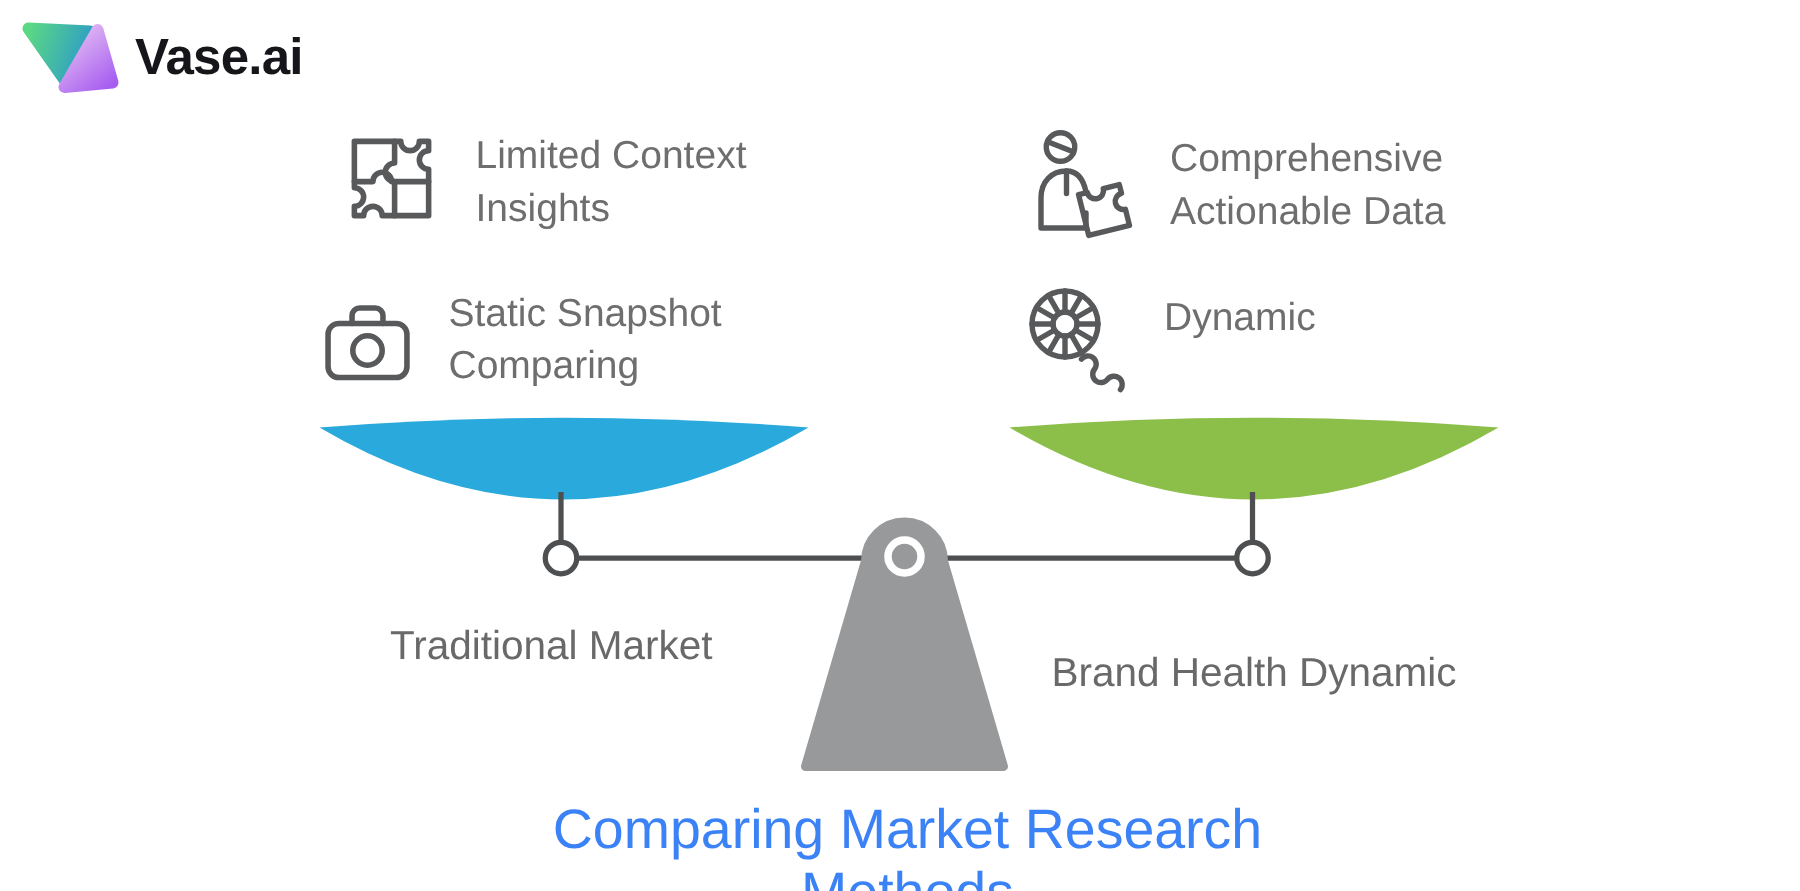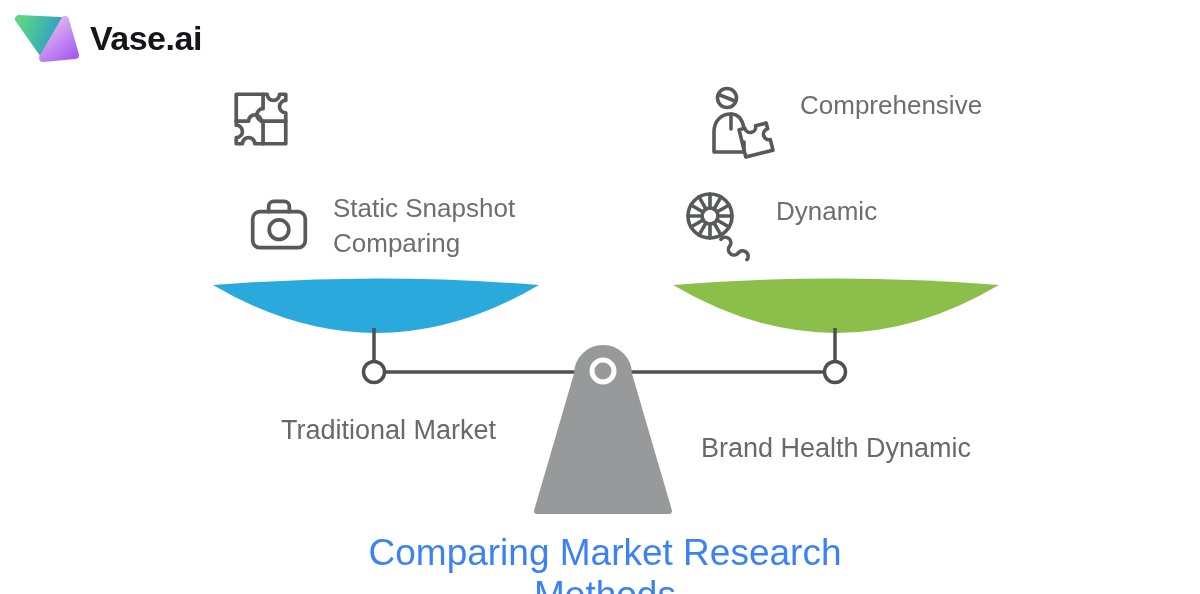--- a/index.html
+++ b/index.html
@@ -47,52 +47,57 @@
   <div class="abs feature" style="left:228px;top:86px;">
     <span class="icon">
       <svg width="66" height="66" viewBox="0 0 64 64">
         <g class="stroke-ic">
           <path d="M8,8 H38 a6,6 0 1 0 12,0 H56 V14 a6,6 0 1 0 0,12 V56 H26 a6,6 0 1 0 -12,0 H8 V50 a6,6 0 1 0 0,-12 V8 Z"></path>
           <path d="M34,8 V22 a6,6 0 1 0 0,12 V56"></path>
           <path d="M8,34 H20 a6,6 0 1 1 12,0 H56"></path>
         </g>
       </svg>
     </span>
+    <div class="txt" style="margin-left:23px;">
+      <div>Limited Context</div>
+      <div>Insights</div>
+    </div>
   </div>
 
-  <div class="abs feature" style="left:246px;top:191px;">
+  <div class="abs feature" style="left:212px;top:191px;align-items:flex-end;">
     <span class="icon">
       <svg width="66" height="66" viewBox="0 0 64 64">
         <g class="stroke-ic">
           <rect x="6.5" y="20" width="51" height="35" rx="7"></rect>
           <path d="M22,20 V15 a5,5 0 0 1 5,-5 h10 a5,5 0 0 1 5,5 v5"></path>
           <circle cx="32" cy="37.5" r="9.5"></circle>
         </g>
       </svg>
     </span>
     <div class="txt" style="margin-left:21px;">
       <div>Static Snapshot</div>
       <div>Comparing</div>
     </div>
   </div>
 
-  <div class="abs feature" style="left:704px;top:82px;">
+  <div class="abs feature" style="left:684px;top:82px;">
     <span class="icon">
       <svg width="78" height="80" viewBox="0 0 78 80">
         <g class="stroke-ic">
           <circle cx="23" cy="16" r="9.5"></circle>
           <path d="M14.5,12.5 L31,19"></path>
           <path d="M40,46 C38,36 33,32 27,32 C17,32 10,39 10,50 V70 H40 V60"></path>
           <path d="M27,32 V47"></path>
           <path d="M38,44 H44 a5.5,5.5 0 1 0 11,0 H66 V50 a5.5,5.5 0 1 0 0,11 V72 H38 Z" transform="rotate(-14 52 58)"></path>
         </g>
       </svg>
     </span>
     <div class="txt" style="margin-left:18px;margin-top:6px;">
       <div>Comprehensive</div>
+      <div>Actionable Data</div>
     </div>
   </div>
 
   <div class="abs feature" style="left:680px;top:188px;text-align:center;">
     <span class="icon">
       <svg width="80" height="80" viewBox="0 0 80 80">
         <g class="stroke-ic" stroke-width="4">
           <circle cx="30" cy="28" r="22"></circle>
           <circle cx="30" cy="28" r="8"></circle>
           <path d="M38,28 H52 M36.9,32 L49.1,39 M34,34.9 L41,47.1 M30,36 V50 M26,34.9 L19,47.1
@@ -117,21 +122,21 @@
 
     <path d="M384.5,372 H824.5" stroke-width="3.5" fill="none" stroke="#4d4f50"></path>
 
     <circle cx="374" cy="372" r="10.5" fill="#ffffff" stroke="#4d4f50" stroke-width="3.5"></circle>
     <circle cx="835" cy="372" r="10.5" fill="#ffffff" stroke="#4d4f50" stroke-width="3.5"></circle>
 
     <path class="fulcrum" d="M537,511 L577,374 A26,26 0 0 1 629,374 L669,511 Z" fill="#98999b"></path>
     <circle cx="603" cy="371" r="11" fill="none" stroke="#ffffff" stroke-width="5"></circle>
   </svg>
 
-  <div class="abs pan-label" style="left:221px;top:413px;width:335px;">
+  <div class="abs pan-label" style="left:200px;top:413px;width:335px;">
     <div>Traditional Market</div>
   </div>
 
   <div class="abs pan-label" style="left:660px;top:431px;width:352px;">Brand Health Dynamic</div>
 
   <div class="abs caption" style="left:302px;top:532px;width:606px;">Comparing Market Research Methods</div>
 
 </div>
 
 </body></html>

